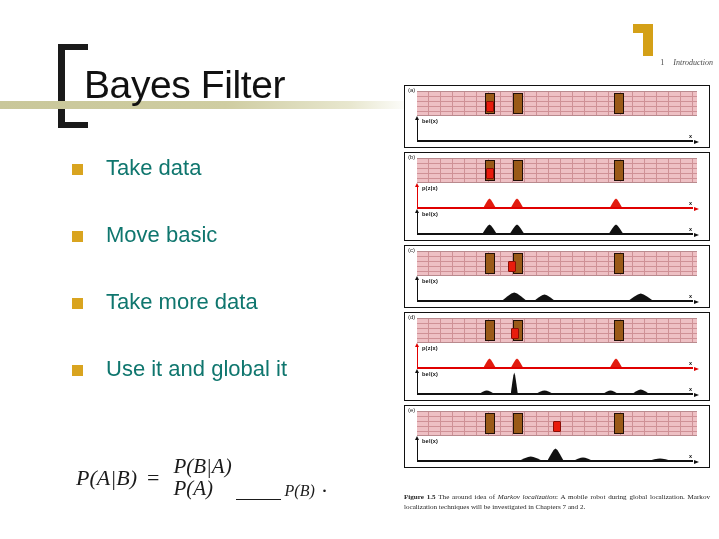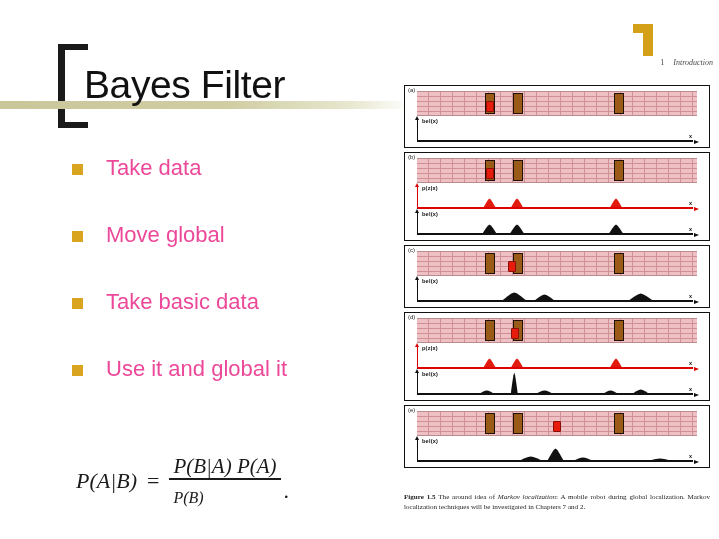--- a/index.html
+++ b/index.html
@@ -24,31 +24,31 @@
     position:absolute;left:84px;top:63px;
     font-size:39px;line-height:44px;color:#111111;font-weight:400;
     letter-spacing:-0.4px;white-space:nowrap;
   }
 
   .bullets{position:absolute;left:72px;top:155px;width:330px;}
   .bullet-row{display:flex;align-items:flex-start;height:67px;}
   .bullet-mark{
     width:11px;height:11px;background:#d9a41f;margin-top:9px;margin-right:23px;flex:0 0 auto;
   }
-  .bullet-text{font-size:22px;line-height:26px;color:#ec4899;white-space:nowrap;}
+  .bullet-text{font-size:22px;line-height:26px;color:#0f766e;white-space:nowrap;}
 
   
   .formula{
     position:absolute;left:68px;top:455px;
     font-family:"Liberation Serif", serif;color:#1b1b1b;
     display:flex;align-items:center;font-size:22px;margin-left:8px;
   }
   .formula .lhs{font-style:italic;}
   .formula .eq{margin:0 10px;}
-  .frac{display:inline-flex;flex-direction:column;align-items:flex-start;line-height:1.05;}
+  .frac{display:inline-flex;flex-direction:row;align-items:flex-end;line-height:1.05;}
   .frac .num{font-style:italic;padding:0 4px 1px 4px;font-size:21px;}
   .frac .den{font-style:italic;padding:10px 4px 0 4px;font-size:16px;}
   .frac .bar{width:100%;height:1.6px;background:#1b1b1b;}
   .formula .dot{margin-left:3px;align-self:flex-end;padding-bottom:2px;}
 
   
   .page{position:absolute;left:399px;top:22px;width:316px;height:500px;}
   .corner-mark{
     position:absolute;right:62px;top:2px;width:10px;height:32px;background:#d4a017;
   }
@@ -137,25 +137,25 @@
   <div class="title-rule"></div>
   <div class="slide-title">Bayes Filter</div>
 
   <div class="bullets">
     <div class="bullet-row">
       <span class="bullet-mark"></span>
       <span class="bullet-text">Take data</span>
     </div>
     <div class="bullet-row">
       <span class="bullet-mark"></span>
-      <span class="bullet-text">Move global</span>
+      <span class="bullet-text">Move basic</span>
     </div>
     <div class="bullet-row">
       <span class="bullet-mark"></span>
-      <span class="bullet-text">Take basic data</span>
+      <span class="bullet-text">Take more data</span>
     </div>
     <div class="bullet-row">
       <span class="bullet-mark"></span>
       <span class="bullet-text">Use it and global it</span>
     </div>
   </div>
 
   <div class="formula">
     <span class="lhs">P(A|B)</span>
     <span class="eq">=</span>

